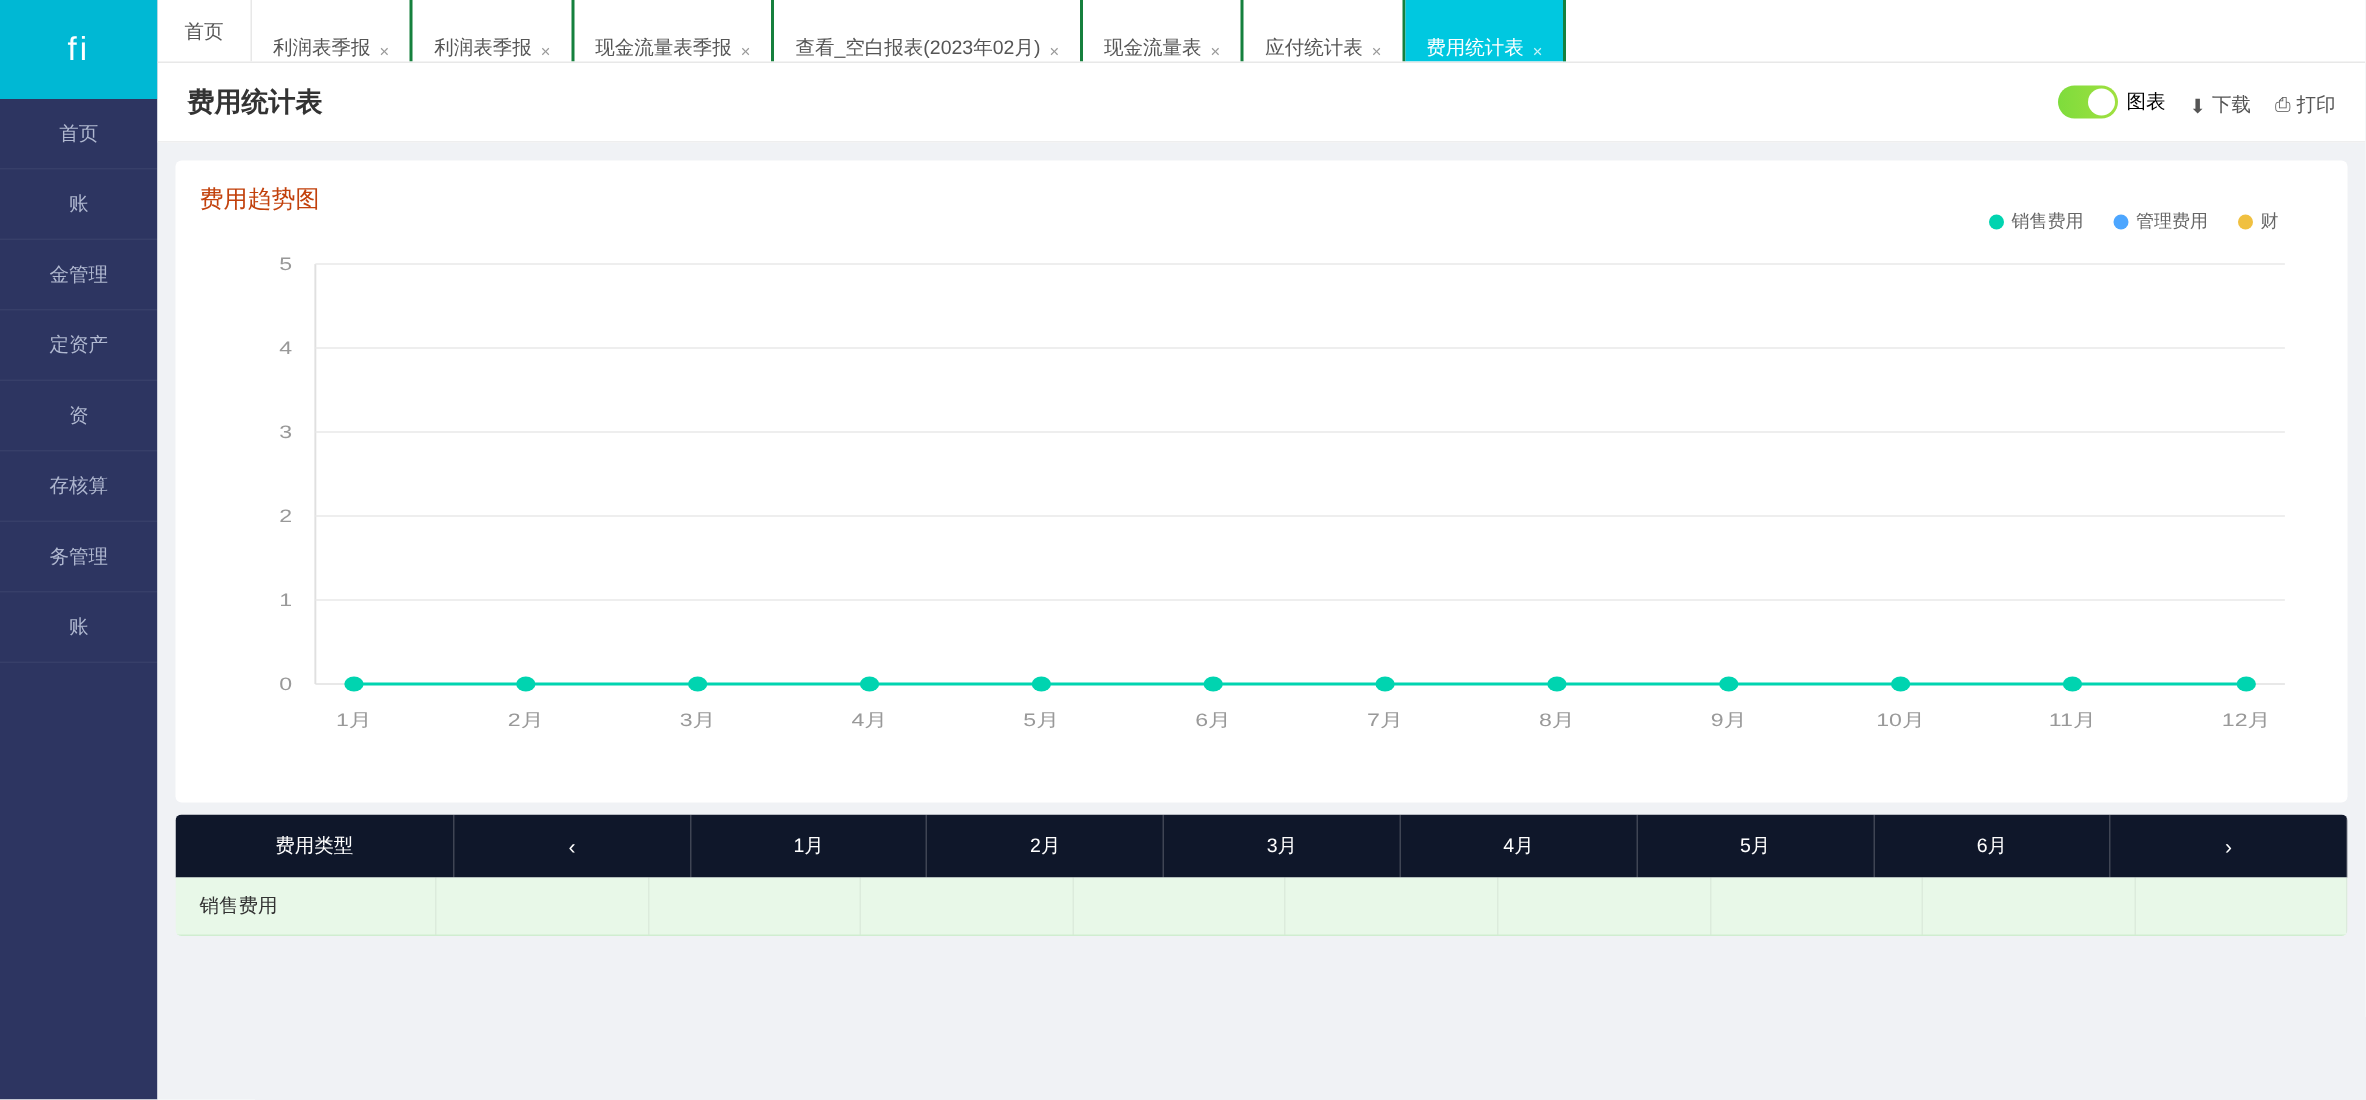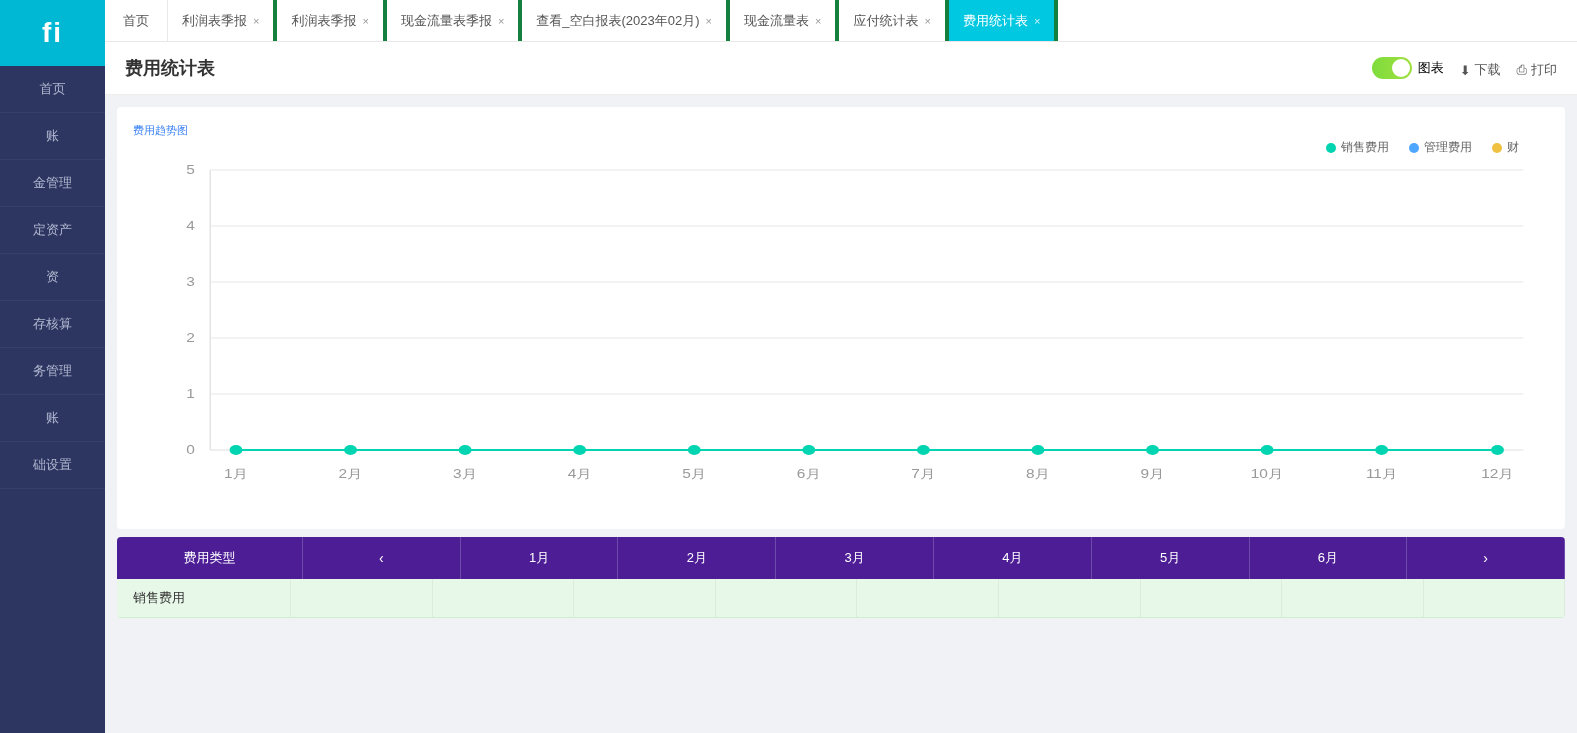--- a/index.html
+++ b/index.html
@@ -14,22 +14,22 @@
       flex-direction: column;
       height: 100%;
       flex-shrink: 0;
     }
     .sidebar-logo {
       background: #00b8d4;
       height: 66px;
       display: flex;
       align-items: center;
       justify-content: center;
-      font-size: 28px;
-      font-weight: bold;
+      font-size: 22px;
+      font-weight: normal;
       color: white;
       letter-spacing: 2px;
     }
     .sidebar-item {
       padding: 14px 0;
       text-align: center;
       font-size: 13px;
       cursor: pointer;
       color: #b0b8d0;
       border-bottom: 1px solid rgba(255,255,255,0.05);
@@ -52,26 +52,26 @@
       align-items: center;
       height: 42px;
       border-bottom: 1px solid #e8e8e8;
       overflow: hidden;
       flex-shrink: 0;
     }
     .tab-item {
       padding: 0 14px;
       height: 100%;
       display: flex;
-      align-items: center;
+      align-items: flex-end;
       font-size: 13px;
       color: #555;
       cursor: pointer;
       white-space: nowrap;
-      border-right: 4px solid #15803d;
+      border-right: 2px solid #15803d;
       gap: 6px;
     }
     .tab-item.active {
       background: #00c8e0;
       color: #fff;
     }
     .tab-close {
       font-size: 11px;
       color: #999;
       cursor: pointer;
@@ -147,22 +147,22 @@
     }
 
     
     .chart-section {
       background: #fff;
       margin: 12px 12px 0 12px;
       padding: 16px;
       border-radius: 4px;
     }
     .chart-title {
-      font-size: 11px;
-      color: #3b82f6;
+      font-size: 16px;
+      color: #c2410c;
       margin-bottom: 12px;
     }
     .chart-legend {
       display: flex;
       gap: 20px;
       position: absolute;
       right: 30px;
       top: 16px;
     }
     .legend-item {
@@ -185,21 +185,21 @@
       height: 360px;
     }
 
     
     .table-section {
       margin: 8px 12px 12px 12px;
       border-radius: 4px;
       overflow: hidden;
     }
     .table-header-row {
-      background: #4c1d95;
+      background: #0f172a;
       display: flex;
       color: white;
       font-size: 13px;
     }
     .th-cell {
       padding: 12px 8px;
       text-align: center;
       flex: 1;
       border-right: 1px solid rgba(255,255,255,0.2);
       display: flex;
@@ -234,21 +234,20 @@
 <div class="sidebar">
   <div class="sidebar-logo">fi</div>
   <div class="sidebar-item">首页</div>
   <div class="sidebar-item">账</div>
   <div class="sidebar-item">金管理</div>
   <div class="sidebar-item">定资产</div>
   <div class="sidebar-item">资</div>
   <div class="sidebar-item">存核算</div>
   <div class="sidebar-item">务管理</div>
   <div class="sidebar-item">账</div>
-  <div class="sidebar-item">础设置</div>
 </div>
 
 <div class="main">
 
   <div class="tab-bar">
     <div class="tab-home">首页</div>
     <div class="tab-item">
       <span>利润表季报</span>
       <span class="tab-close">×</span>
     </div>

